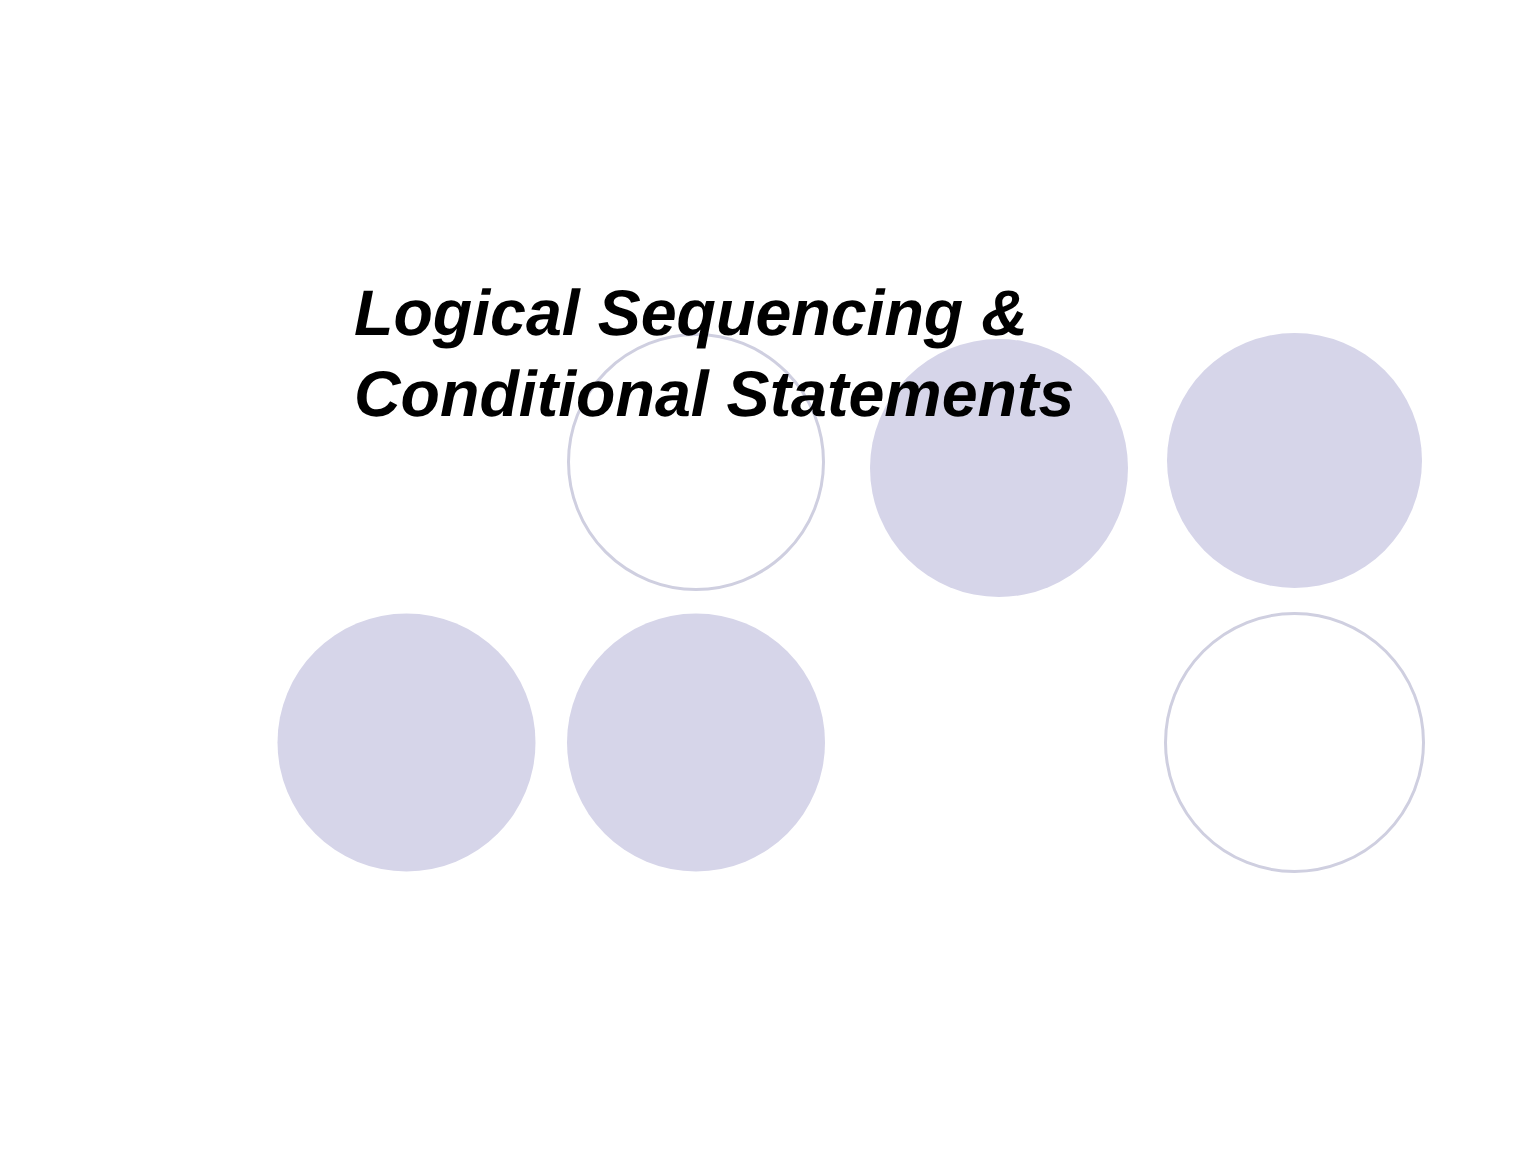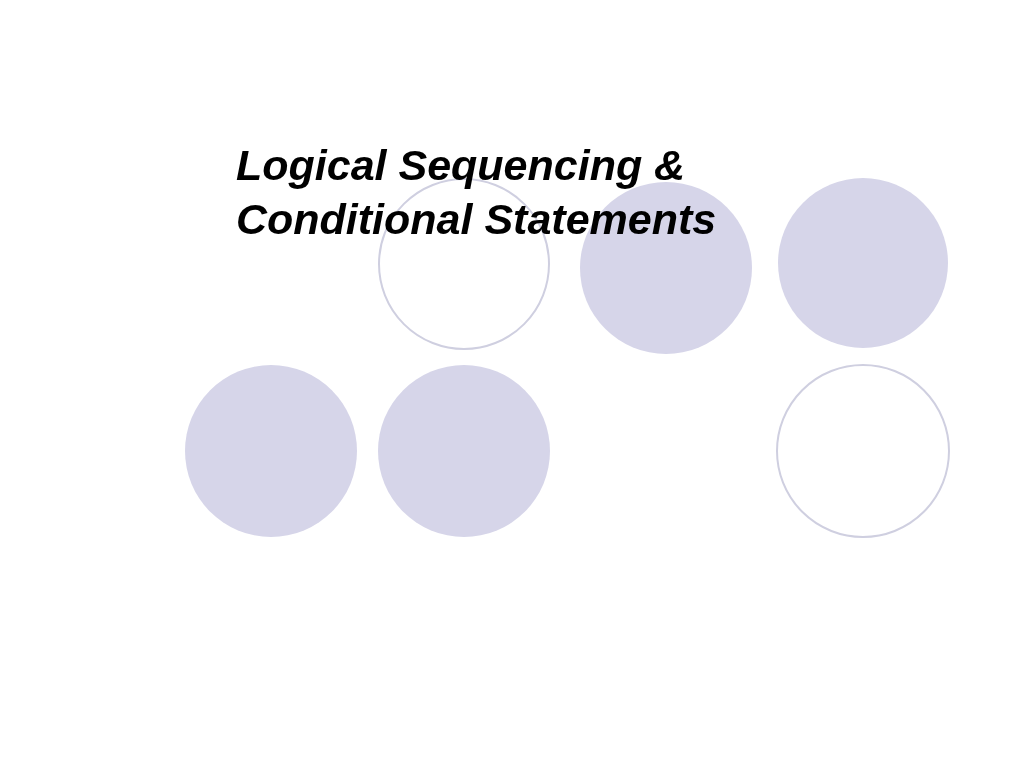--- a/index.html
+++ b/index.html
@@ -10,20 +10,21 @@
   }
   body {
     font-family: "Liberation Sans", sans-serif;
   }
   #slide {
     position: relative;
     width: 1024px;
     height: 628px;
     background: #ffffff;
     overflow: hidden;
+    margin-top: 44px;
   }
   
   #decor {
     position: absolute;
     left: 0;
     top: 0;
     width: 1024px;
     height: 768px;
     z-index: 1;
   }

